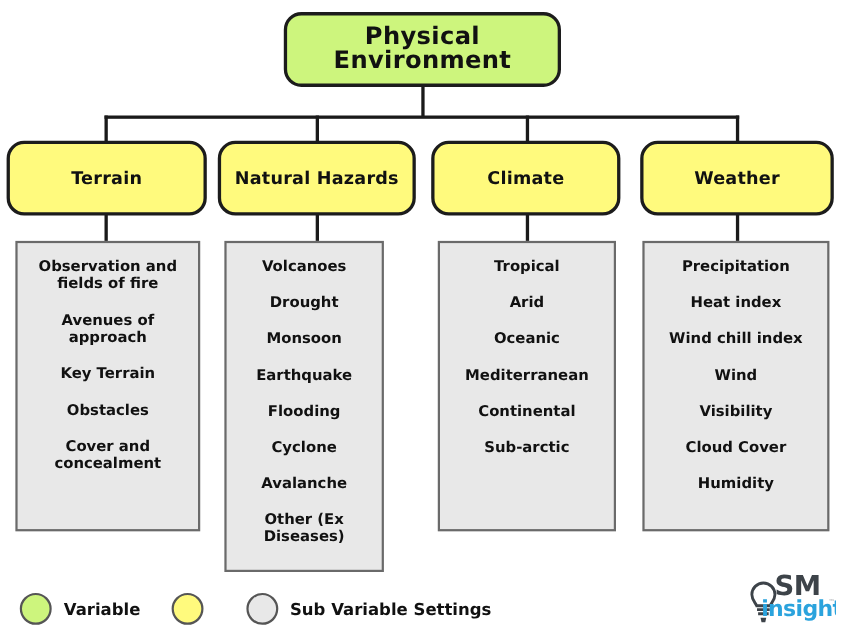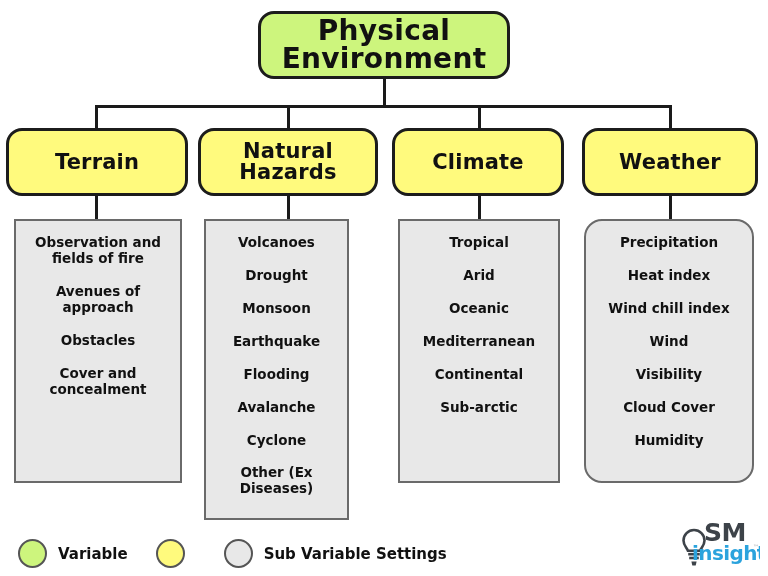--- a/index.html
+++ b/index.html
@@ -37,21 +37,21 @@
     border: 3px solid #1c1c1c;
     border-radius: 16px;
     box-sizing: border-box;
     display: flex;
     align-items: center;
     justify-content: center;
   }
   .root-node .node-text {
     font-family: "DejaVu Sans", sans-serif;
     font-weight: bold;
-    font-size: 28px;
+    font-size: 22px;
     letter-spacing: 0.3px;
     color: #111111;
     text-align: center;
     line-height: 1;
   }
 
   
   .sub-node {
     position: absolute;
     height: 68px;
@@ -60,21 +60,21 @@
     border-radius: 16px;
     box-sizing: border-box;
     display: flex;
     align-items: center;
     justify-content: center;
     top: 128px;
   }
   .sub-node .node-text {
     font-family: "DejaVu Sans", sans-serif;
     font-weight: bold;
-    font-size: 21px;
+    font-size: 16px;
     letter-spacing: 0.2px;
     color: #111111;
     text-align: center;
     line-height: 1;
   }
 
   
   .settings-box {
     position: absolute;
     top: 219px;
@@ -160,54 +160,55 @@
   <div class="root-node">
     <span class="node-text">Physical Environment</span>
   </div>
 
   <div class="sub-node" style="left:6px; top:128px; width:182px;">
     <span class="node-text">Terrain</span>
   </div>
   <div class="settings-box" style="left:14px; width:168px; height:264px;">
     <div class="settings-item">Observation and fields of fire</div>
     <div class="settings-item">Avenues of approach</div>
+    <div class="settings-item">Key Terrain</div>
     <div class="settings-item">Obstacles</div>
     <div class="settings-item">Cover and concealment</div>
   </div>
 
   <div class="sub-node" style="left:198px; top:128px; width:180px;">
     <span class="node-text">Natural Hazards</span>
   </div>
   <div class="settings-box" style="left:204px; width:145px; height:301px;">
     <div class="settings-item">Volcanoes</div>
     <div class="settings-item">Drought</div>
     <div class="settings-item">Monsoon</div>
     <div class="settings-item">Earthquake</div>
     <div class="settings-item">Flooding</div>
+    <div class="settings-item">Cyclone</div>
     <div class="settings-item">Avalanche</div>
-    <div class="settings-item">Cyclone</div>
     <div class="settings-item">Other  (Ex Diseases)</div>
   </div>
 
   <div class="sub-node" style="left:392px; top:128px; width:172px;">
     <span class="node-text">Climate</span>
   </div>
   <div class="settings-box" style="left:398px; width:162px; height:264px;">
     <div class="settings-item">Tropical</div>
     <div class="settings-item">Arid</div>
     <div class="settings-item">Oceanic</div>
     <div class="settings-item">Mediterranean</div>
     <div class="settings-item">Continental</div>
     <div class="settings-item">Sub-arctic</div>
   </div>
 
   <div class="sub-node" style="left:582px; top:128px; width:176px;align-items:center;">
     <span class="node-text">Weather</span>
   </div>
-  <div class="settings-box" style="left:584px; width:170px; height:264px;border-radius:18px;">
+  <div class="settings-box" style="left:584px; width:170px; height:264px;">
     <div class="settings-item">Precipitation</div>
     <div class="settings-item">Heat index</div>
     <div class="settings-item">Wind chill index</div>
     <div class="settings-item">Wind</div>
     <div class="settings-item">Visibility</div>
     <div class="settings-item">Cloud Cover</div>
     <div class="settings-item">Humidity</div>
   </div>
 
   <div class="legend">

